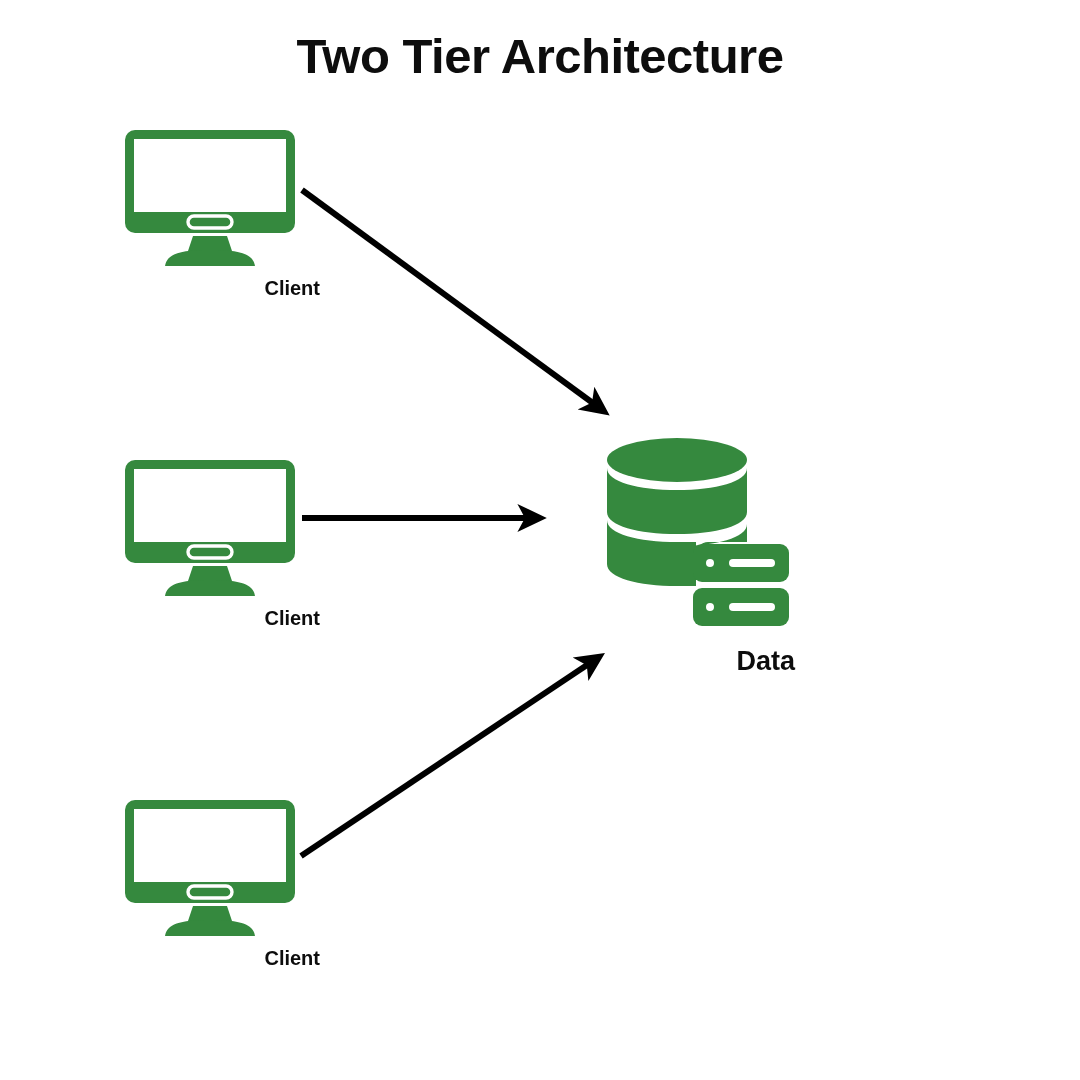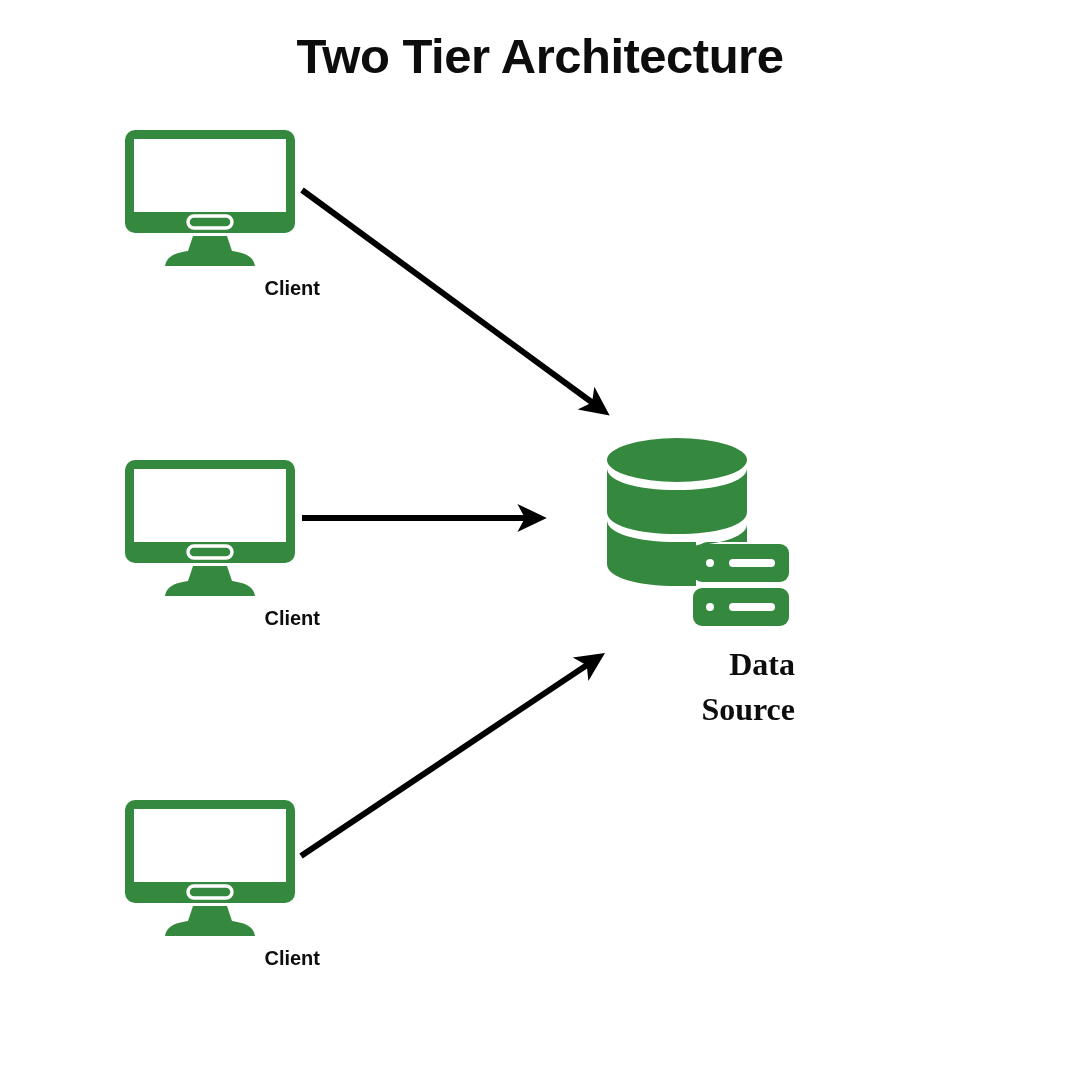--- a/index.html
+++ b/index.html
@@ -57,23 +57,22 @@
   .db-icon {
     display: block;
     width: 186px;
     height: 190px;
     margin: 0 0 0 -45px;
   }
   #datasource-node .node-label {
     margin-top: 16px;
     margin-left: -45px;
     width: 190px;
-    font-size: 32px;
+    font-size: 27px;
     line-height: 1.42;
-    font-family: Liberation Serif, serif;
   }
   #connectors {
     position: absolute;
     left: 0;
     top: 0;
     width: 1080px;
     height: 1080px;
     pointer-events: none;
   }
 </style>
@@ -138,17 +137,16 @@
         <rect x="88" y="108" width="96" height="38" rx="9" ry="9"></rect>
         <rect x="88" y="152" width="96" height="38" rx="9" ry="9"></rect>
       </g>
       <circle cx="105" cy="127" r="4" fill="#ffffff"></circle>
       <rect x="124" y="123" width="46" height="8" rx="4" ry="4" fill="#ffffff"></rect>
       <circle cx="105" cy="171" r="4" fill="#ffffff"></circle>
       <rect x="124" y="167" width="46" height="8" rx="4" ry="4" fill="#ffffff"></rect>
     </svg>
     <div class="node-label">
       <div>Data</div>
-      <div>Source</div>
     </div>
   </div>
 
 </div>
 
 </body></html>

